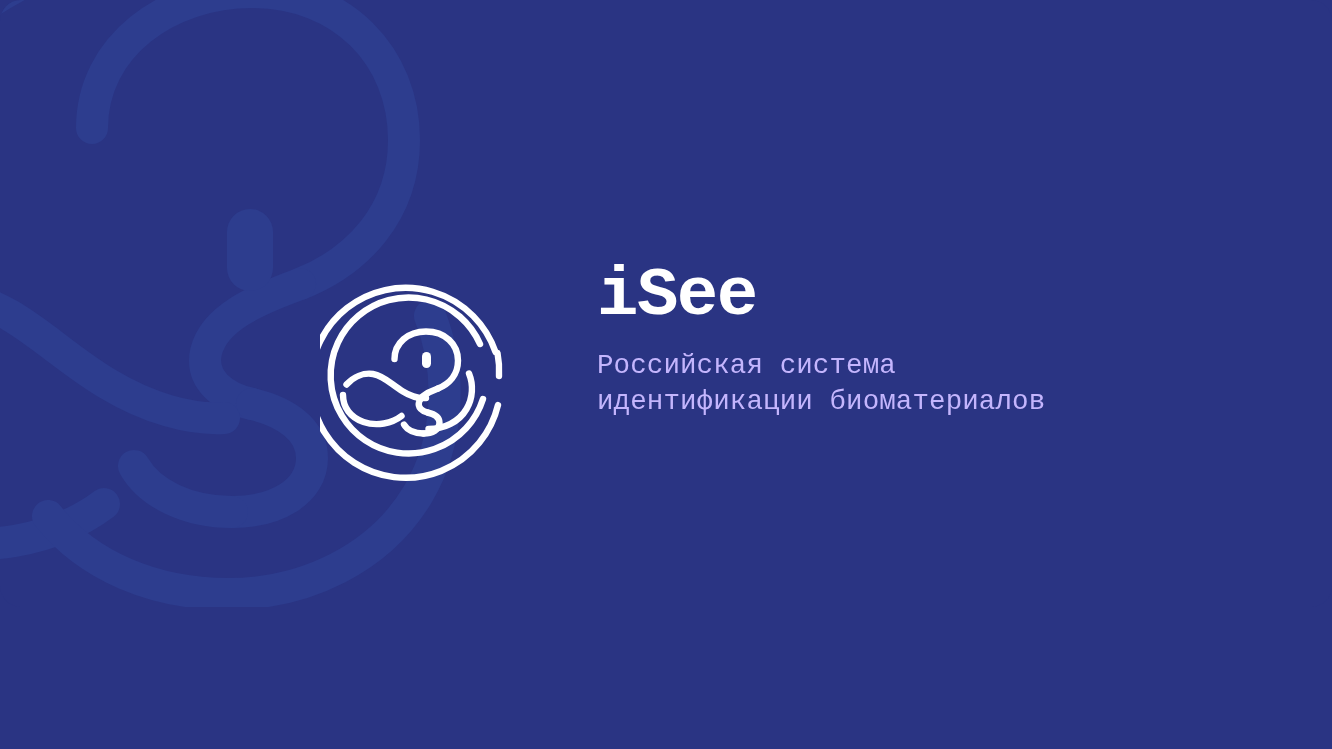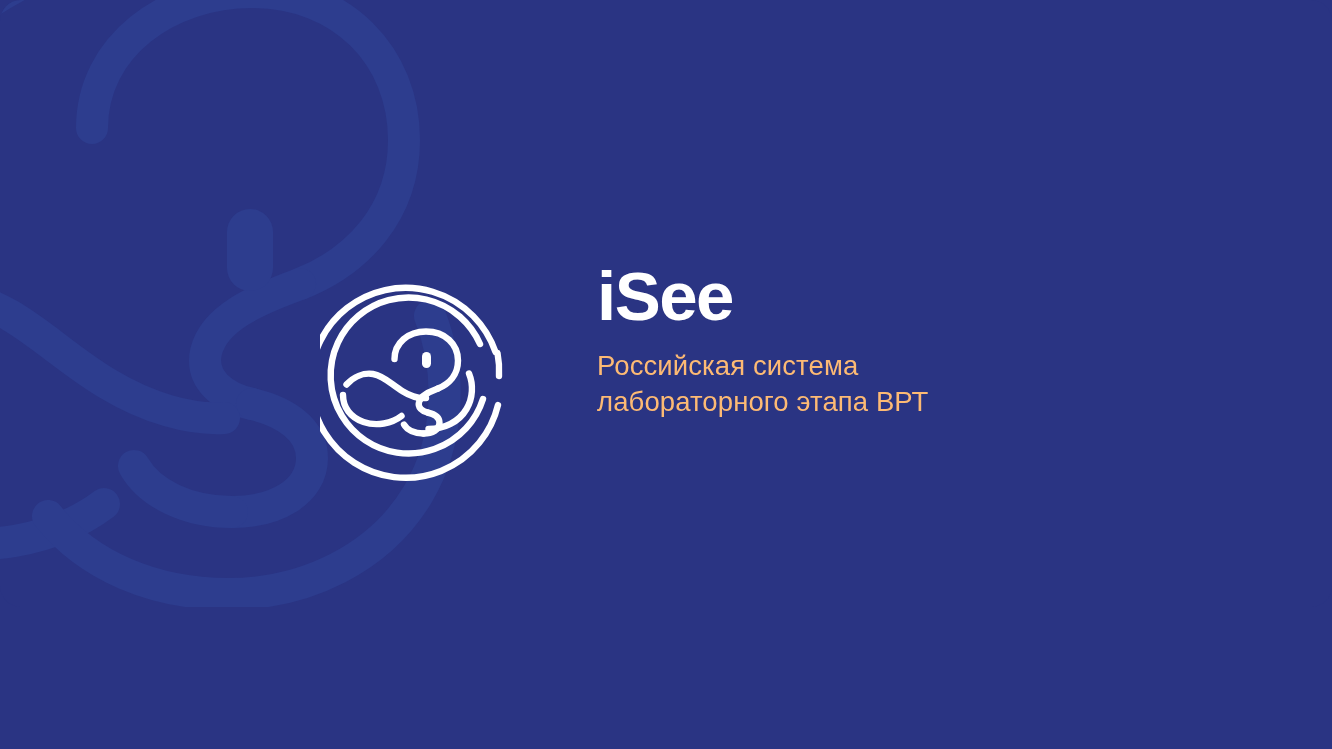--- a/index.html
+++ b/index.html
@@ -6,21 +6,21 @@
     margin: 0;
     padding: 0;
     background: #2a3483;
   }
   #slide {
     position: relative;
     width: 1332px;
     height: 607px;
     overflow: hidden;
     background: #2a3483;
-    font-family: Liberation Sans, sans-serif;
+    font-family: Liberation Mono, monospace;
     border-radius: 21px;
     -webkit-font-smoothing: antialiased;
   }
 
   
   #bg-watermark {
     position: absolute;
     left: 0;
     top: 0;
     width: 1332px;
@@ -55,21 +55,21 @@
     white-space: nowrap;
   }
   #tagline {
     margin: 0;
     padding: 0;
     list-style: none;
   }
   #tagline li {
     font-size: 27.5px;
     font-weight: 400;
-    color: #fdba74;
+    color: #c4b5fd;
     line-height: 36px;
     letter-spacing: 0.1px;
     white-space: nowrap;
   }
 </style>
 </head>
 <body>
 
 <div id="slide" style="background: rgb(42, 52, 131);">
 
@@ -187,18 +187,18 @@
       </g>
     </g>
   </svg>
 
   <div id="text-block">
 
     <div id="wordmark">iSee</div>
 
     <ul id="tagline">
       <li>Российская система</li>
-      <li>лабораторного этапа ВРТ</li>
+      <li>идентификации биоматериалов</li>
     </ul>
 
   </div>
 
 </div>
 
 </body></html>

